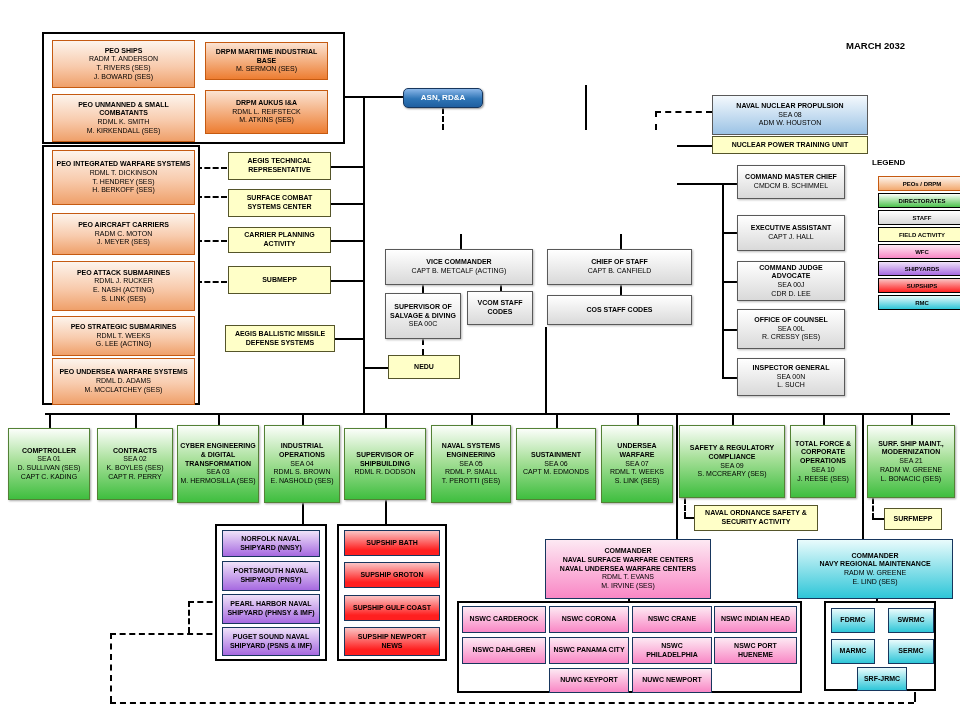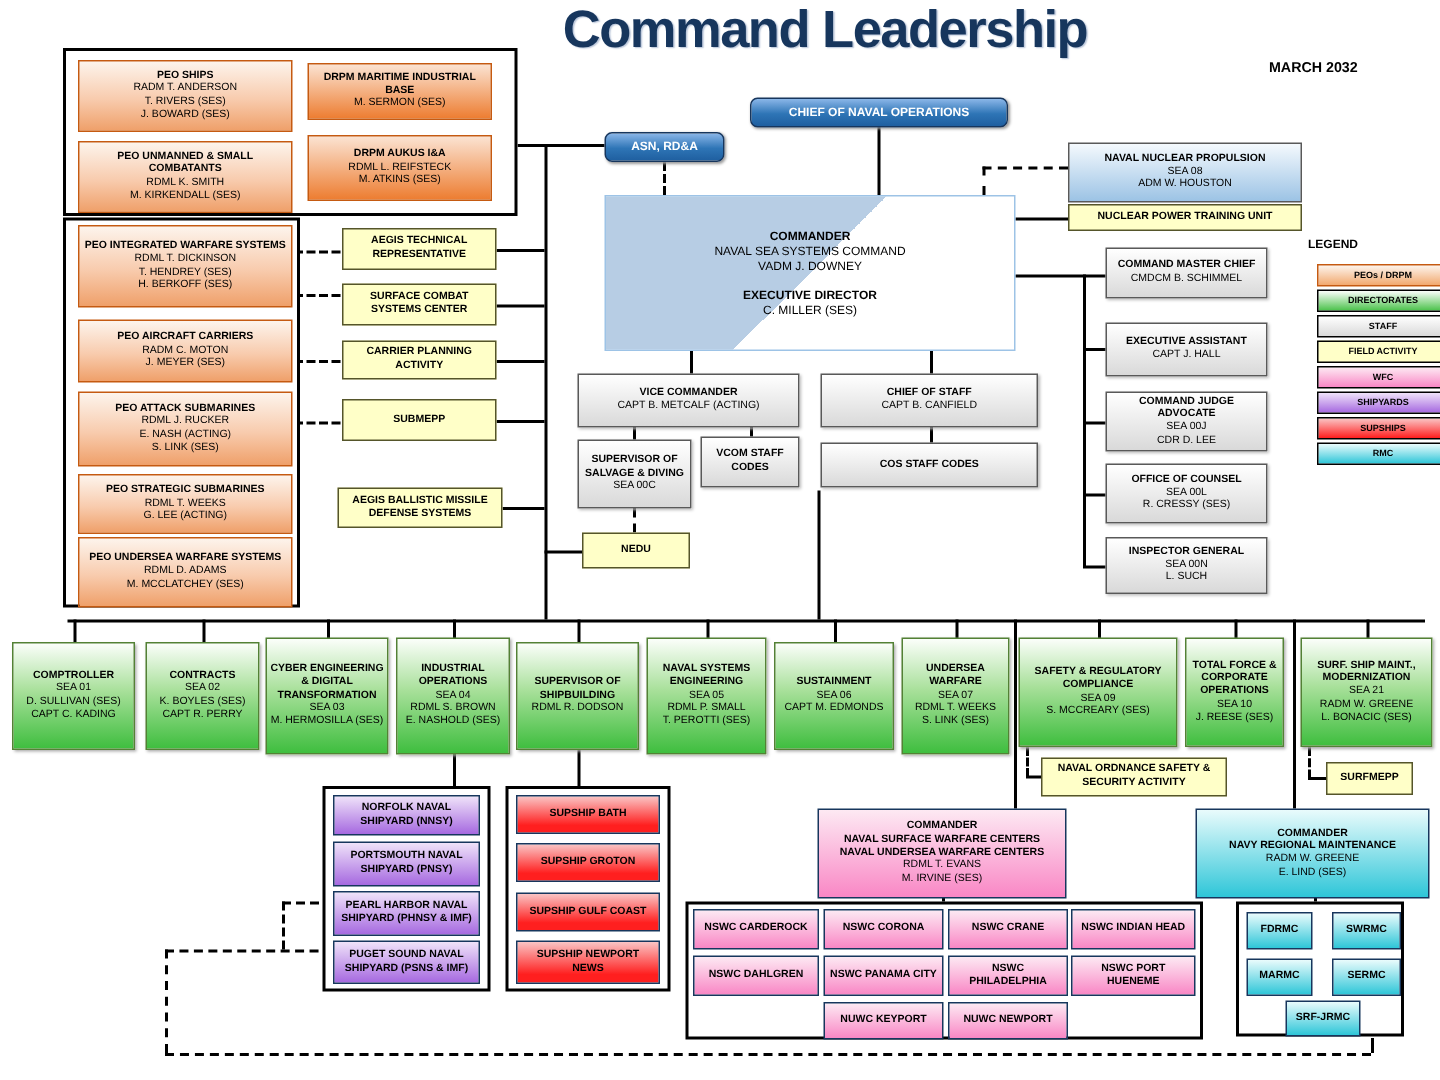--- a/index.html
+++ b/index.html
@@ -44,21 +44,20 @@
   .lg-wfc{background:linear-gradient(#FDE9F3,#F987C5);border:1px solid #000;}
   .lg-yard{background:linear-gradient(#EFE2F9,#A669E0);border:1px solid #000;}
   .lg-sup{background:linear-gradient(#FAC4C4,#FF1F1F);border:1px solid #000;}
   .lg-rmc{background:linear-gradient(#E9FBFC,#2EC6D8);border:1px solid #000;}
 </style>
 </head>
 <body>
 
 <div id="page">
 
-  <div id="main-title">Command Leadership</div>
   <div id="date-label">MARCH 2032</div>
 
   <div class="hl" style="left:345px;top:96px;width:58px"></div>
   <div class="vl" style="left:585px;top:85px;height:45px"></div>
   <div class="vd" style="left:442px;top:108px;height:22px"></div>
   <div class="vd" style="left:655px;top:111px;height:19px"></div>
   <div class="hd" style="left:655px;top:111px;width:57px"></div>
   <div class="hl" style="left:677px;top:145px;width:35px"></div>
   <div class="hl" style="left:677px;top:183px;width:60px"></div>
   <div class="vl" style="left:722px;top:183px;height:195px"></div>
@@ -113,34 +112,23 @@
   <div class="hd" style="left:110px;top:702px;width:804px"></div>
   <div class="vd" style="left:914px;top:692px;height:10px"></div>
 
   <div class="frame" style="left:42px;top:32px;width:303px;height:112px"></div>
   <div class="frame" style="left:42px;top:145px;width:158px;height:260px"></div>
   <div class="frame" style="left:215px;top:524px;width:112px;height:137px"></div>
   <div class="frame" style="left:337px;top:524px;width:110px;height:137px"></div>
   <div class="frame" style="left:457px;top:601px;width:345px;height:92px"></div>
   <div class="frame" style="left:824px;top:601px;width:112px;height:90px"></div>
 
-  <div class="box pill" style="left:500px;top:65px;width:172px;height:20px">
-      <span>CHIEF OF NAVAL OPERATIONS</span>
-    </div>
   <div class="box pill" style="left:403px;top:88px;width:80px;height:20px">
       <span>ASN, RD&amp;A</span>
     </div>
-  <div class="box cmdr" style="left:403px;top:130px;width:274px;height:104px">
-    <div class="t">COMMANDER</div>
-    <div>NAVAL SEA SYSTEMS COMMAND</div>
-    <div>VADM J. DOWNEY</div>
-    <div style="height:9px"></div>
-    <div class="t">EXECUTIVE DIRECTOR</div>
-    <div>C. MILLER (SES)</div>
-  </div>
   <div class="box nnp" style="left:712px;top:95px;width:156px;height:40px">
     <div class="t">NAVAL NUCLEAR PROPULSION</div>
     <div class="s">SEA 08
 ADM W. HOUSTON</div>
   </div>
   <div class="box field" style="left:712px;top:136px;width:156px;height:18px">
       <span>NUCLEAR POWER TRAINING UNIT</span>
     </div>
 
   <div class="box peo" style="left:52px;top:40px;width:143px;height:48px">

